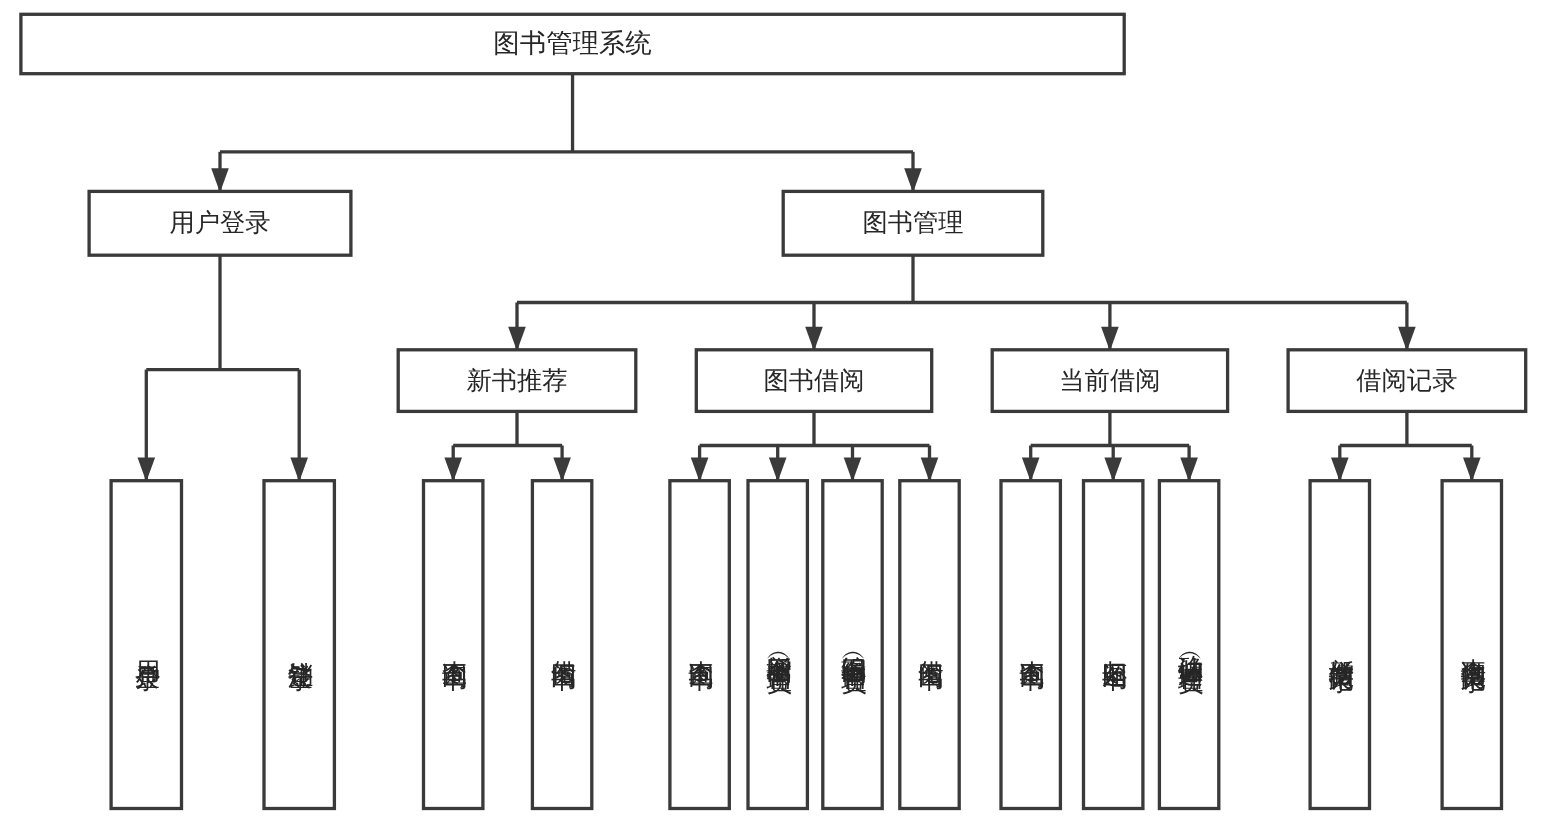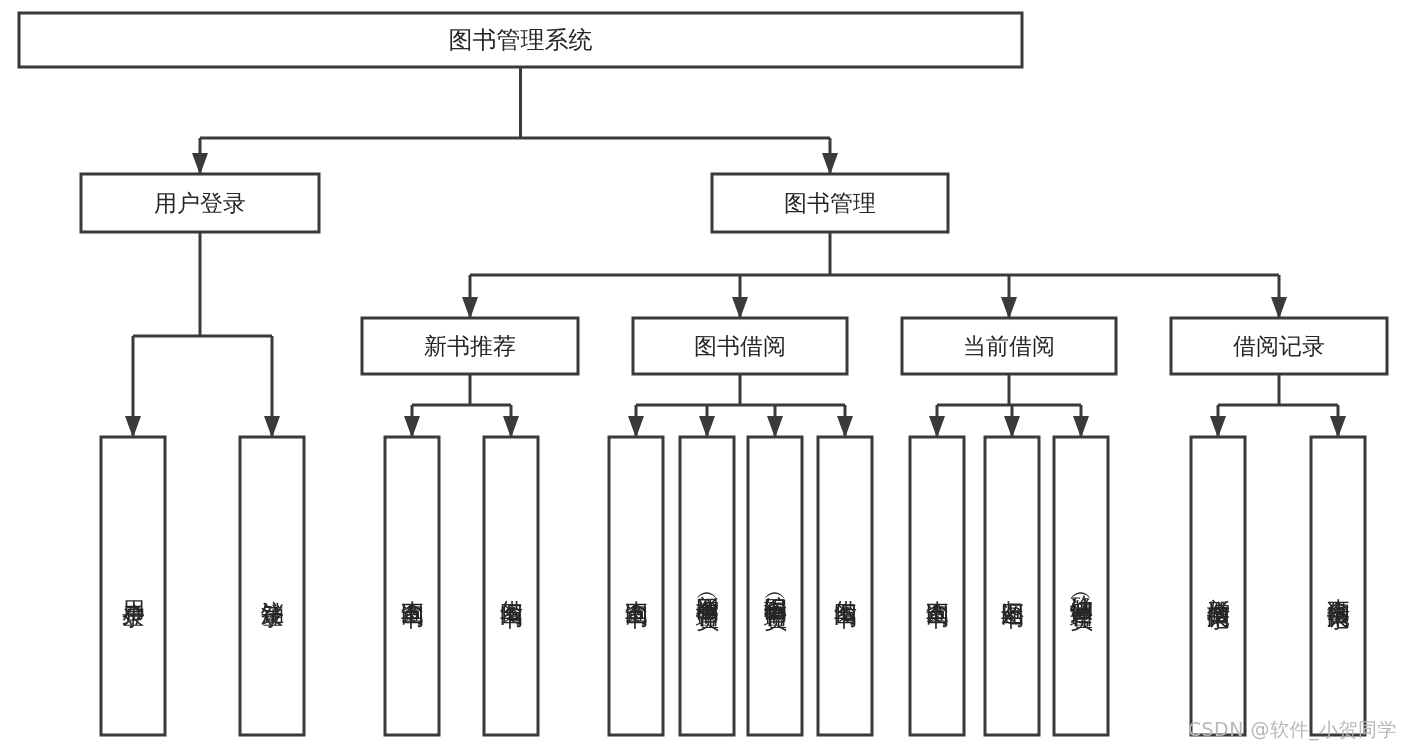--- a/index.html
+++ b/index.html
@@ -183,14 +183,13 @@
       <div class="vlabel" style="left: 680px; top: 437px; width: 54px; height: 298px;">新增图书（管理员）</div>
       <div class="vlabel" style="left: 748px; top: 437px; width: 54px; height: 298px;">编辑图书（管理员）</div>
       <div class="vlabel" style="left: 818px; top: 437px; width: 54px; height: 298px;">借阅图书</div>
       <div class="vlabel" style="left: 910px; top: 437px; width: 54px; height: 298px;">查询图书</div>
       <div class="vlabel" style="left: 985px; top: 437px; width: 54px; height: 298px;">归还图书</div>
       <div class="vlabel" style="left: 1054px; top: 437px; width: 54px; height: 298px;">确认归还（管理员）</div>
       <div class="vlabel" style="left: 1191px; top: 437px; width: 54px; height: 298px;">新增借阅记录</div>
       <div class="vlabel" style="left: 1311px; top: 437px; width: 54px; height: 298px;">查询借阅记录</div>
     </div>
 
-  <div id="watermark">CSDN @软件_小贺同学</div>
 </div>
 
 </body></html>

